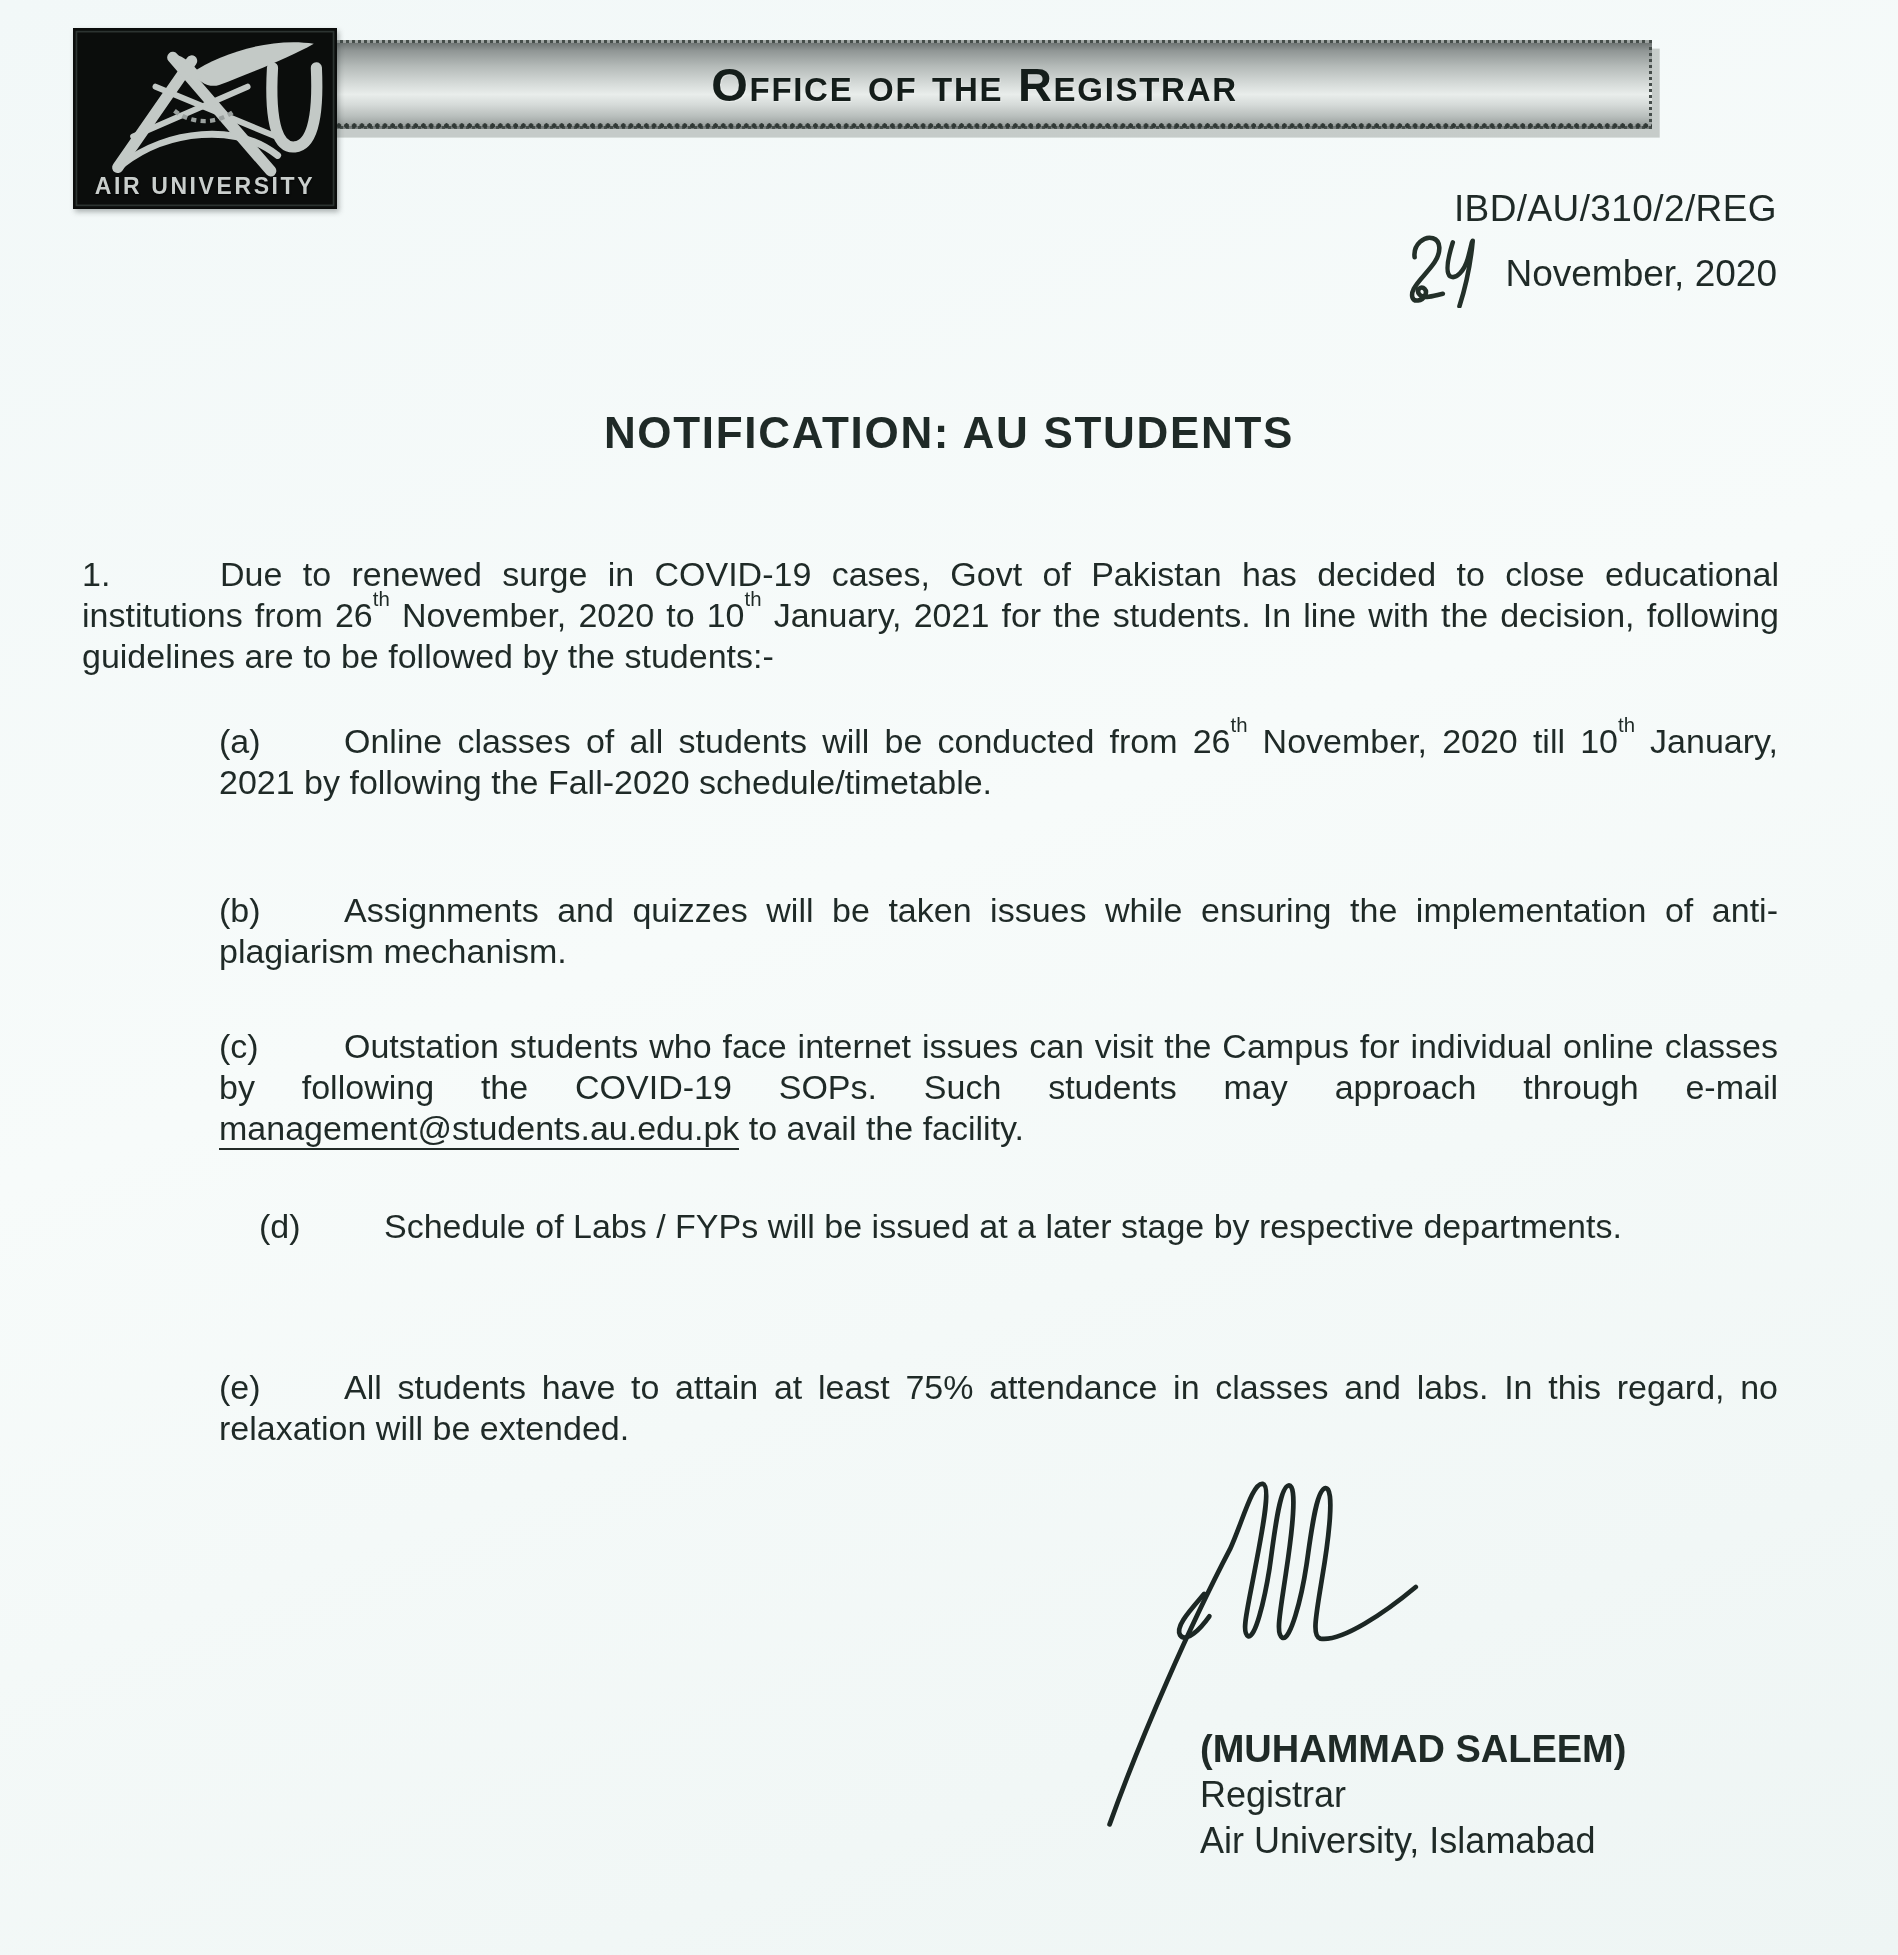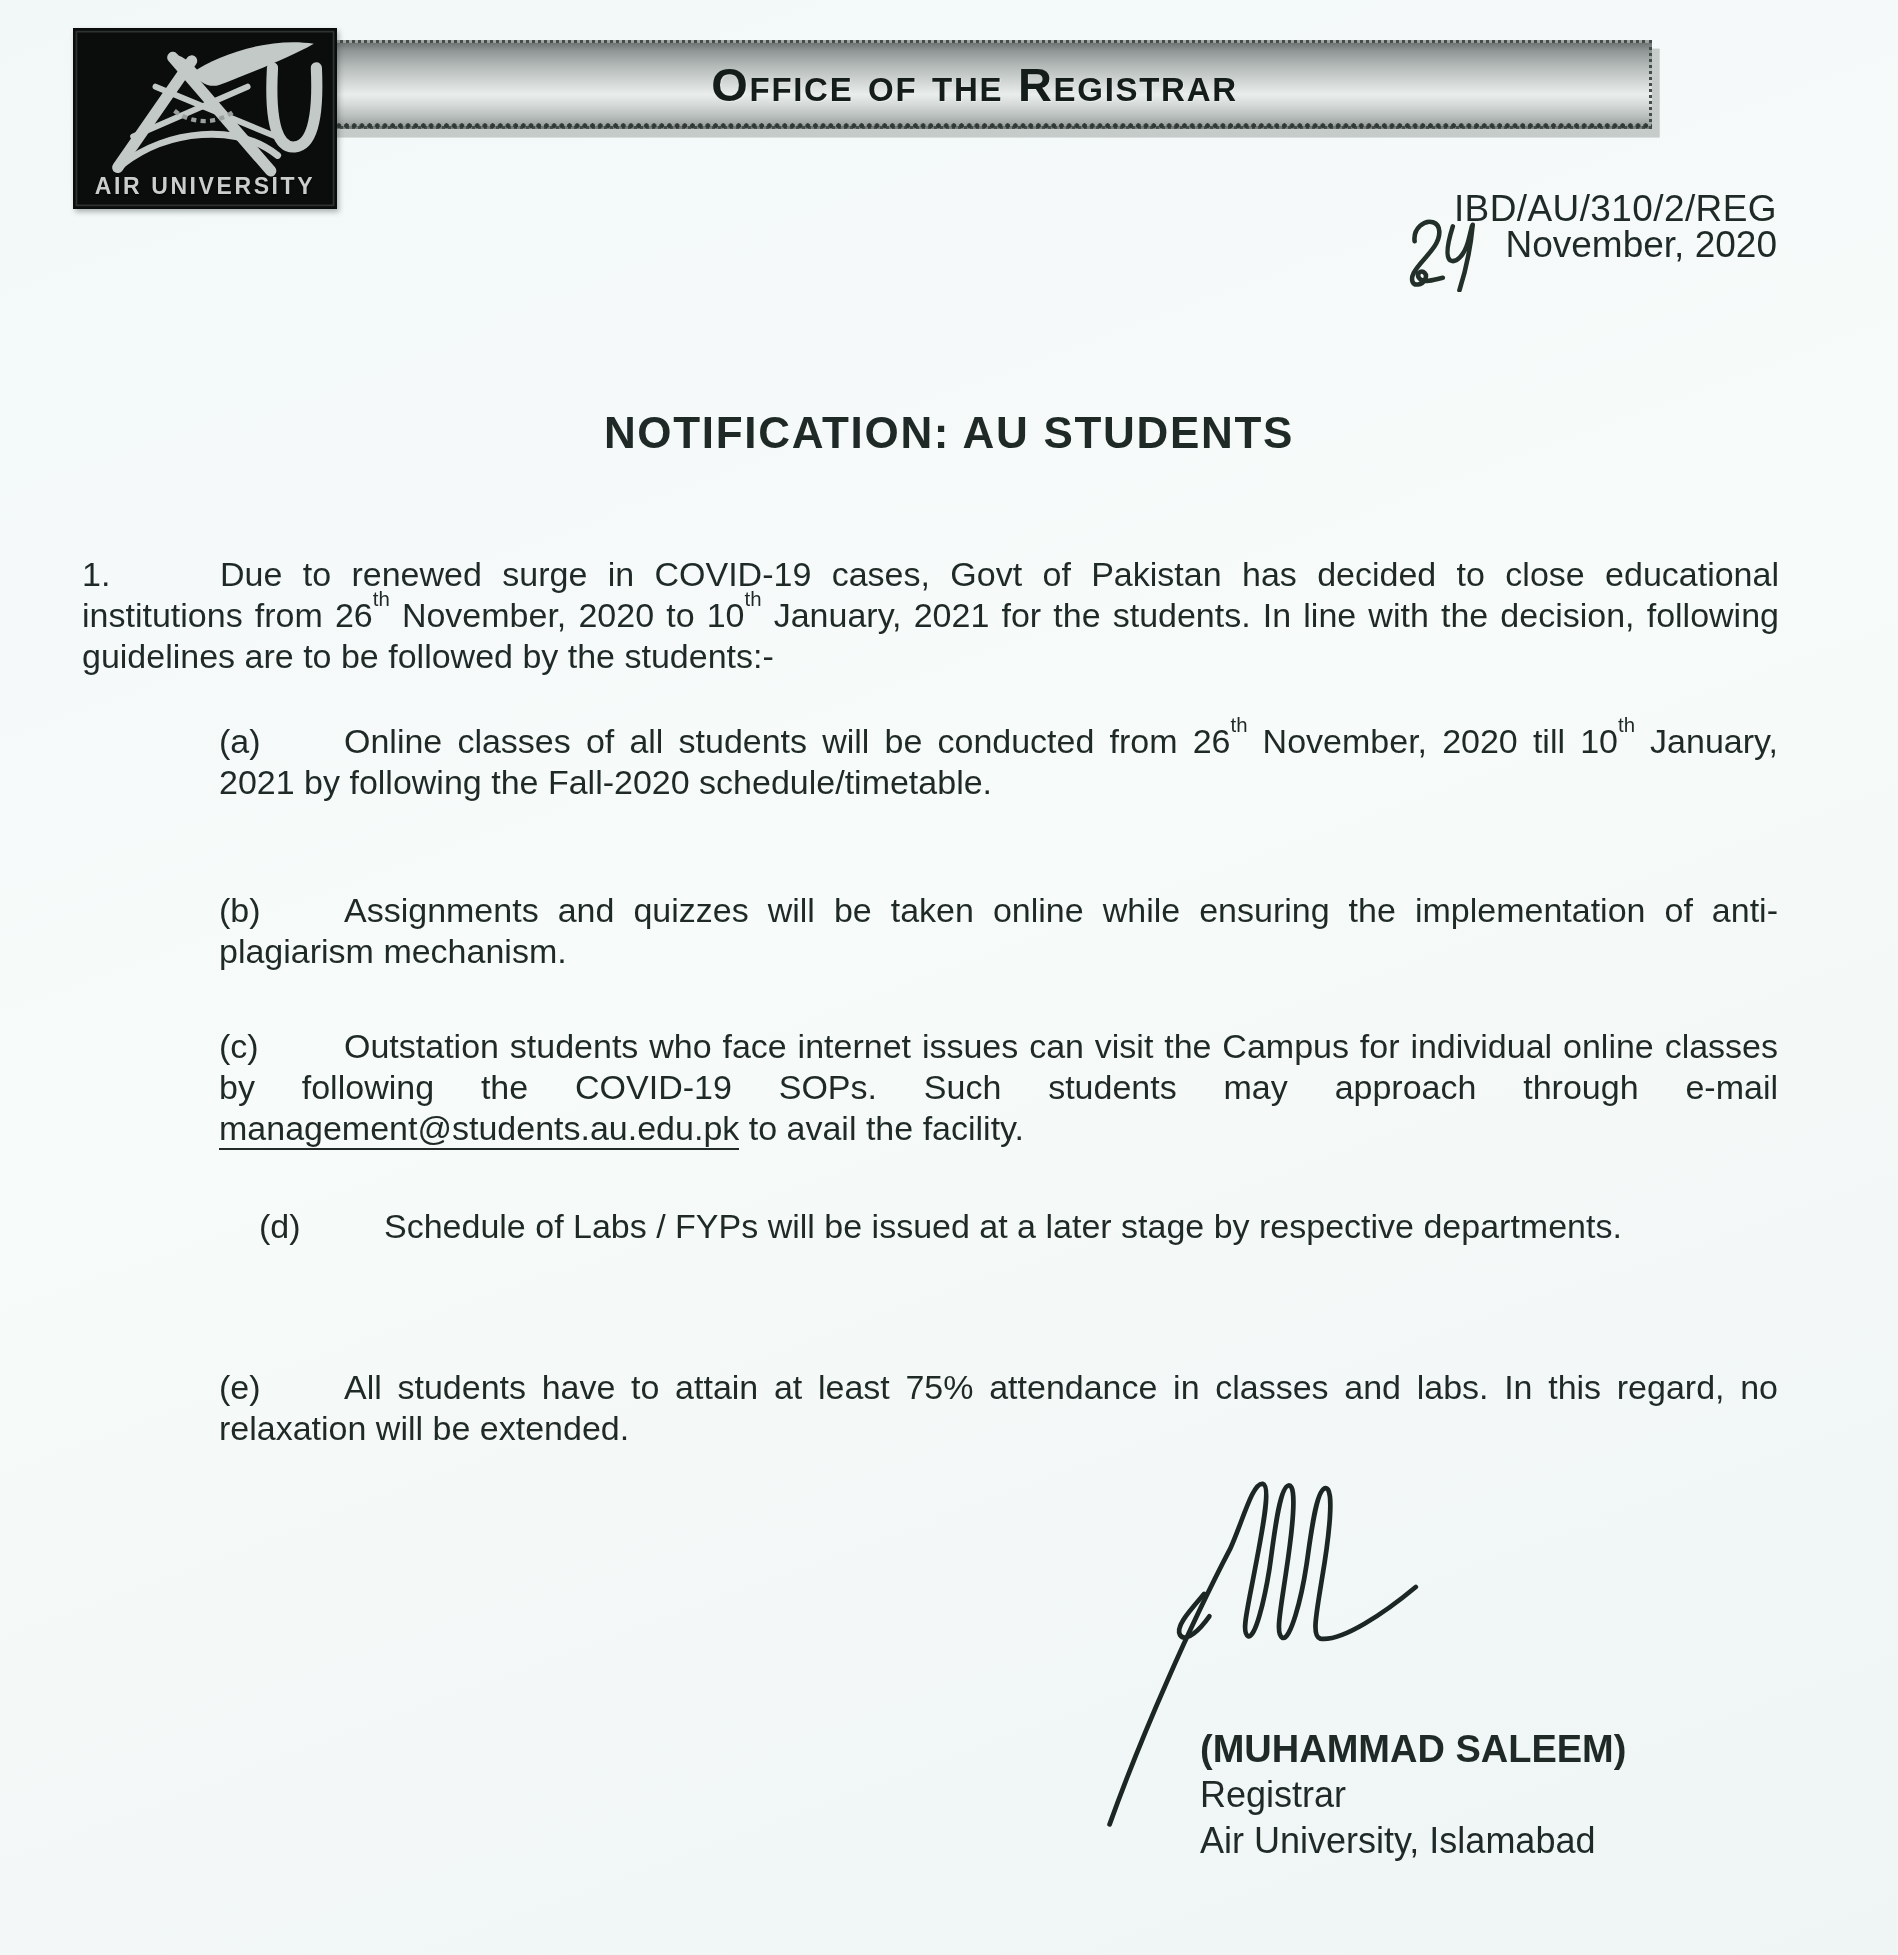--- a/index.html
+++ b/index.html
@@ -40,22 +40,22 @@
   .banner-title{
     font-variant:small-caps;font-weight:bold;font-size:47px;letter-spacing:1.7px;
     color:#141d1a;text-shadow:0.9px 0.9px 0 rgba(255,255,255,.35);
   }
 
   .ref{
     position:absolute;top:188px;right:121px;
     font-size:37px;letter-spacing:0.4px;
   }
   .date-row{
-    position:absolute;top:210px;right:121px;
-    display:flex;align-items:flex-start;
+    position:absolute;top:226px;right:121px;
+    display:flex;align-items:center;
   }
   .date-row .day-svg{margin-top:3.4px;margin-right:19px;}
   .date-rest{font-size:37px;margin-top:13.8px;}
 
   
   .doc-title{
     position:absolute;top:408px;left:0;width:100%;margin:0;
     text-align:center;font-size:44px;font-weight:bold;letter-spacing:1.7px;
   }
 
@@ -129,21 +129,21 @@
 
   <div class="para num-para">
     <span class="pnum">1.</span><span>Due to renewed surge in COVID-19 cases, Govt of Pakistan has decided to close educational institutions from 26</span><sup>th</sup><span> November, 2020 to 10</span><sup>th</sup><span> January, 2021 for the students.  In line with the decision, following guidelines are to be followed by the students:-</span>
   </div>
 
   <div class="para item item-a">
     <span class="ilabel">(a)</span><span>Online classes of all students will be conducted from 26</span><sup>th</sup><span> November, 2020 till 10</span><sup>th</sup><span> January, 2021 by following the Fall-2020 schedule/timetable.</span>
   </div>
 
   <div class="para item item-b">
-    <span class="ilabel">(b)</span><span>Assignments and quizzes will be taken online while ensuring the implementation of anti-plagiarism mechanism.</span>
+    <span class="ilabel">(b)</span><span>Assignments and quizzes will be taken issues while ensuring the implementation of anti-plagiarism mechanism.</span>
   </div>
 
   <div class="para item item-c">
     <span class="ilabel">(c)</span><span>Outstation students who face internet issues can visit the Campus for individual online classes by following the COVID-19 SOPs. Such students may approach through e-mail </span><span class="email">management@students.au.edu.pk</span><span> to avail the facility.</span>
   </div>
 
   <div class="para item item-d">
     <span class="ilabel">(d)</span><span>Schedule of Labs / FYPs will be issued at a later stage by respective departments.</span>
   </div>
 

